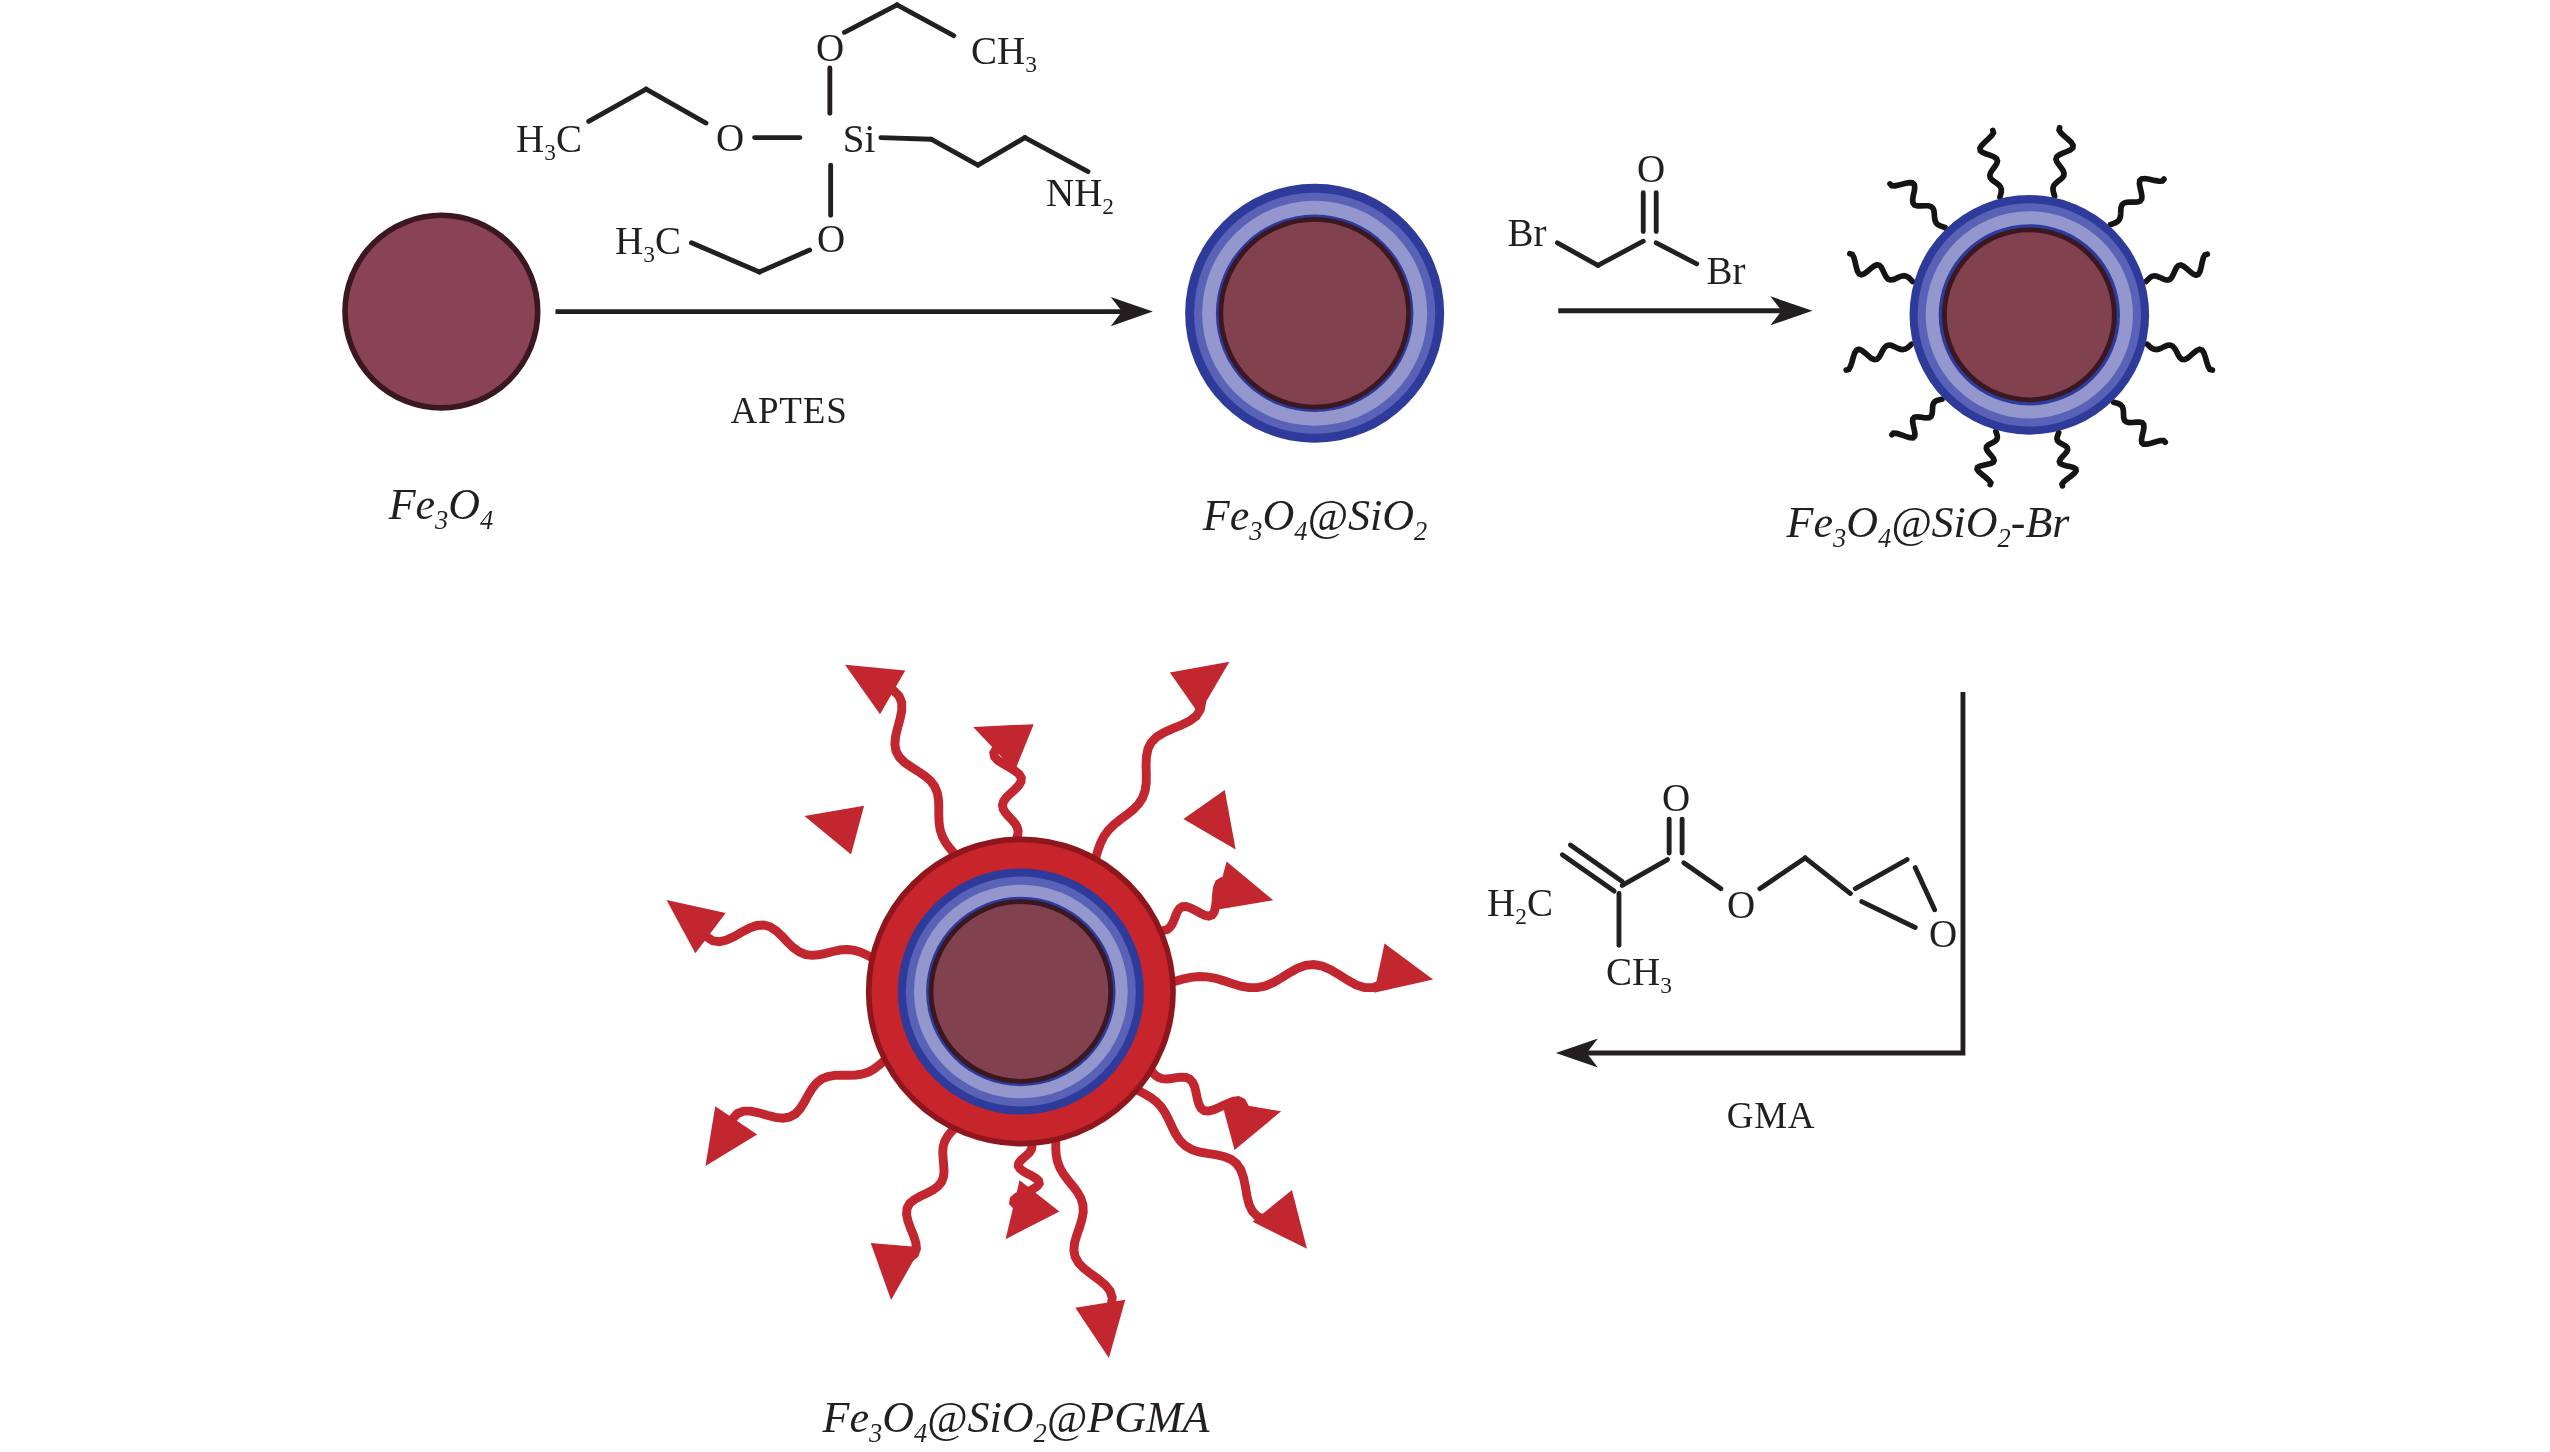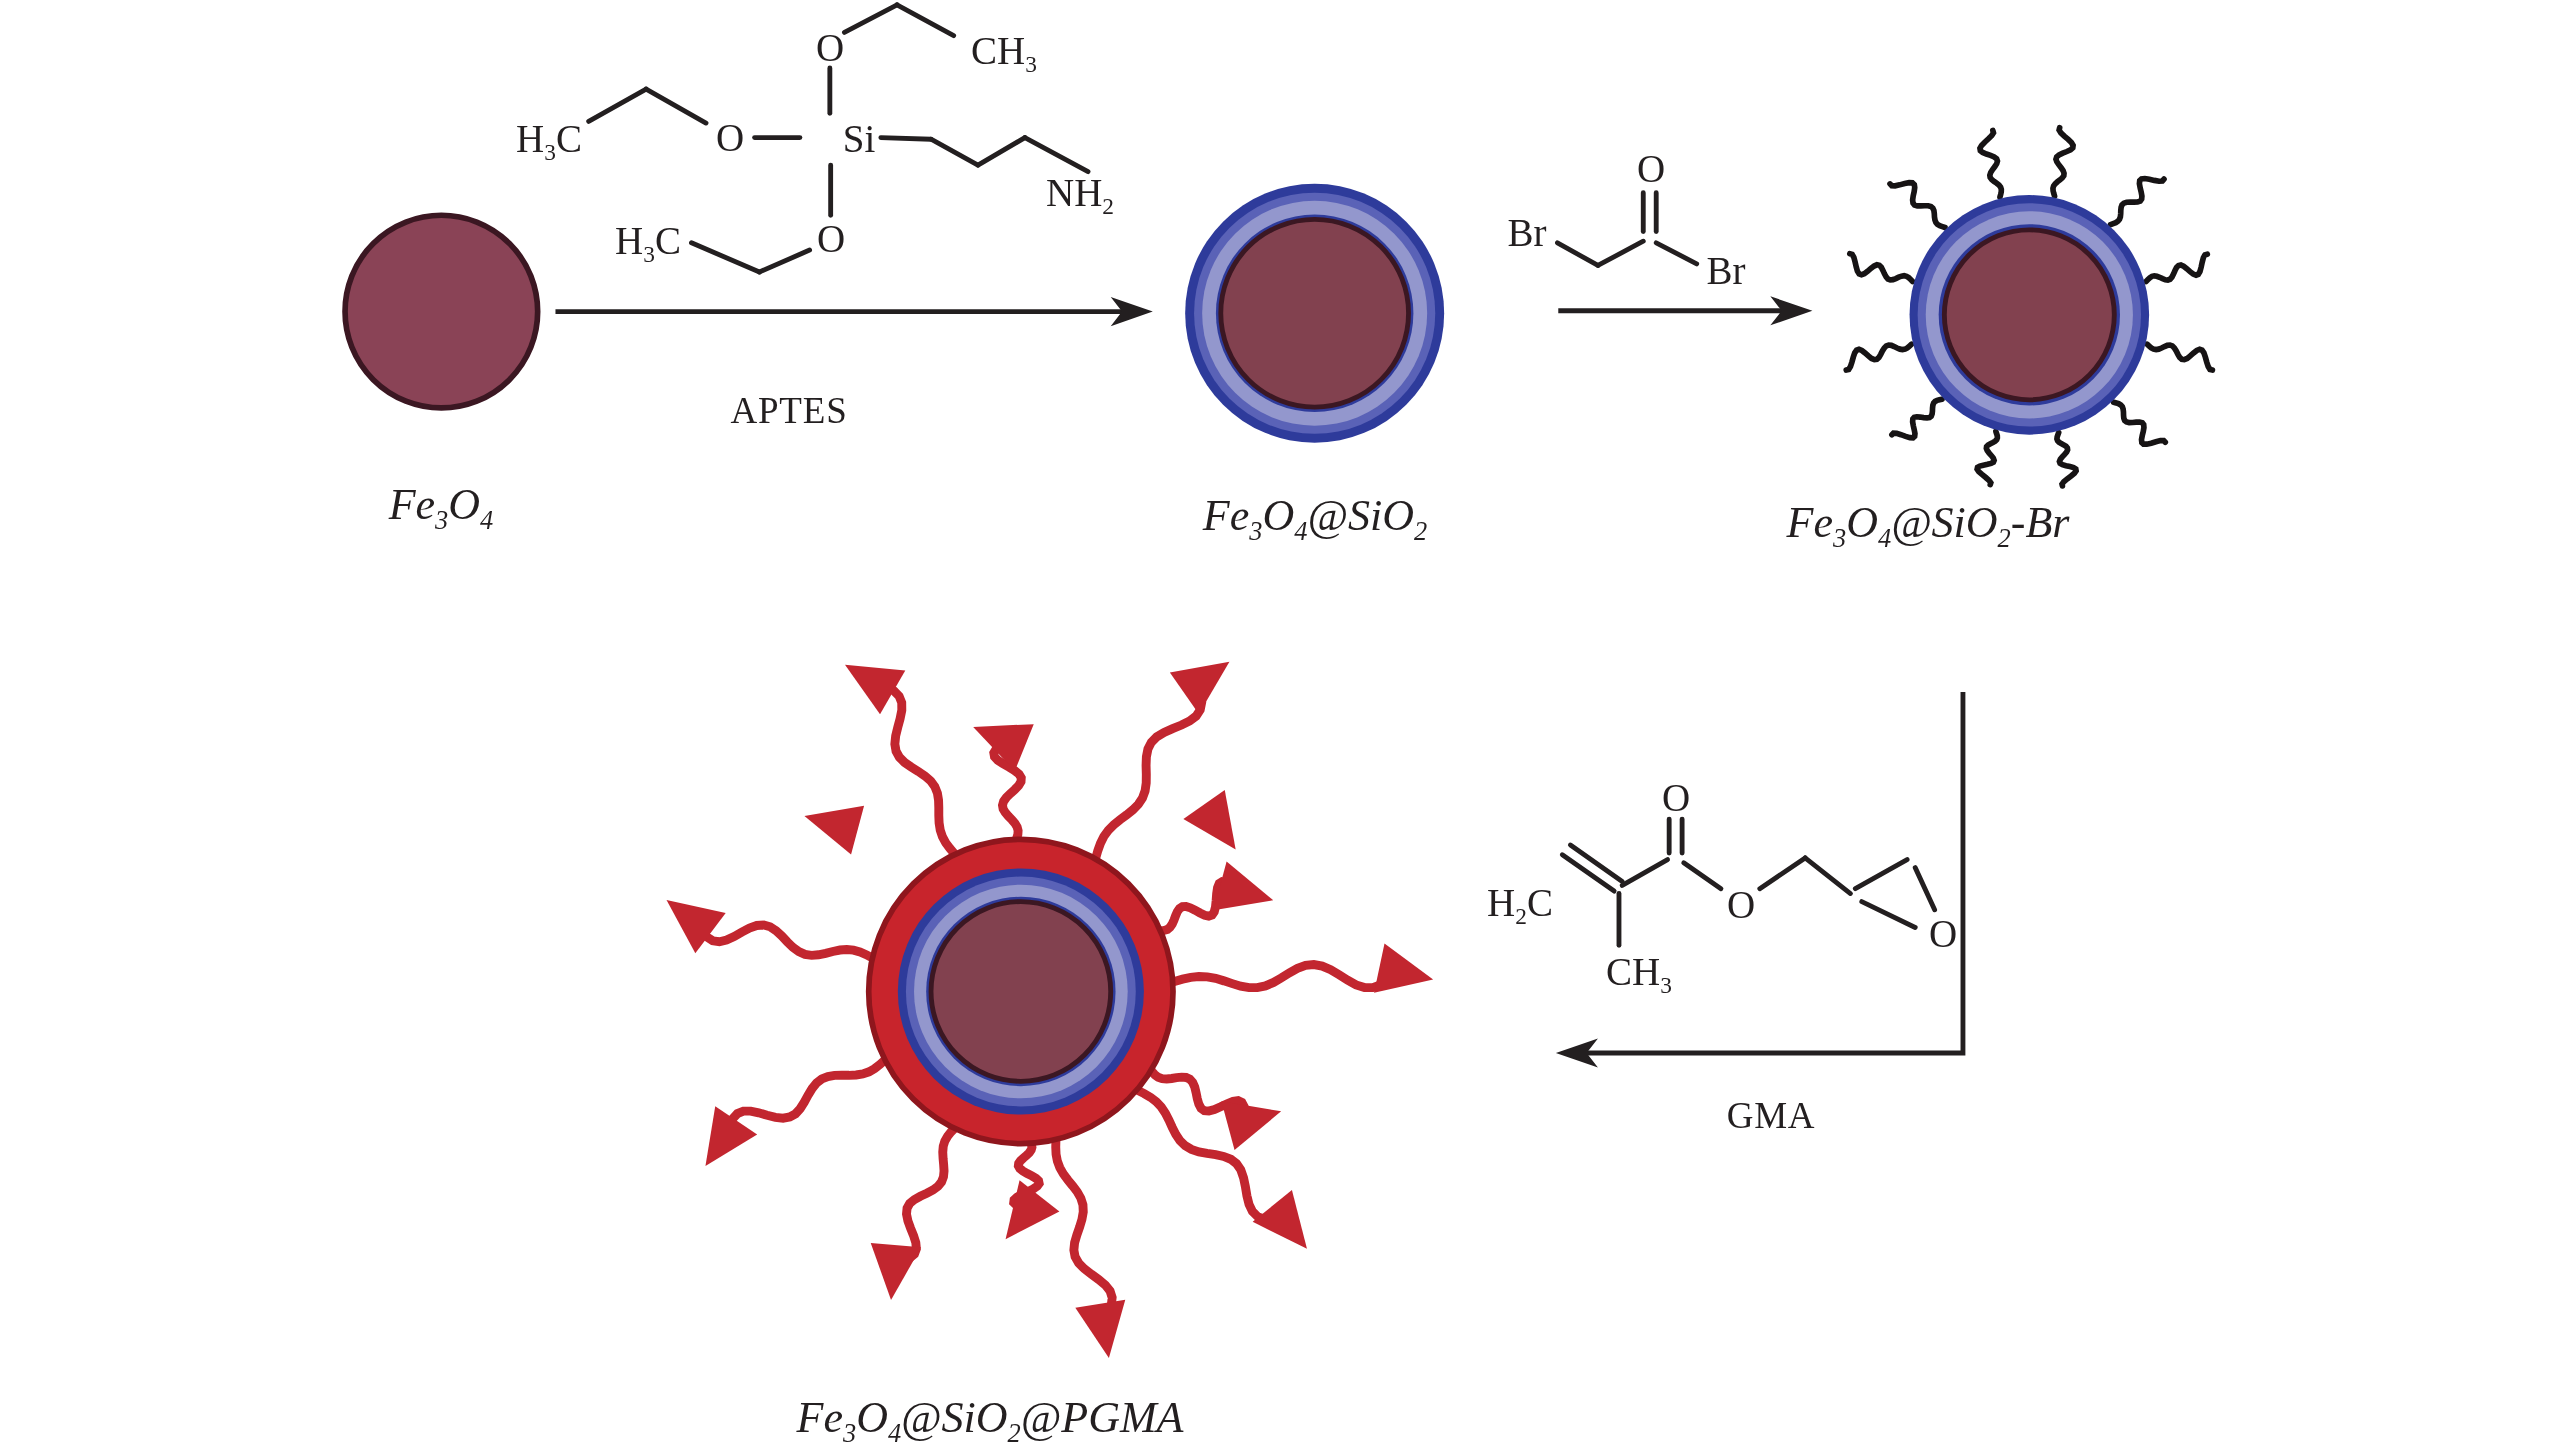--- a/index.html
+++ b/index.html
@@ -154,21 +154,21 @@
       <circle cx="1261" cy="1225" r="142" fill="#5a62b7"></circle>
       <circle cx="1261" cy="1225" r="132" fill="#9397cd"></circle>
       <circle cx="1261" cy="1225" r="117" fill="#2e3b9b"></circle>
       <circle cx="1261" cy="1225" r="111" stroke-width="6" fill="#82414f" stroke="#3b1722"></circle>
     </g>
   </svg>
 
   <div class="lbl plabel" style="left:441px;top:505px;">Fe<sub>3</sub>O<sub>4</sub></div>
   <div class="lbl plabel" style="left:1315px;top:516px;">Fe<sub>3</sub>O<sub>4</sub>@SiO<sub>2</sub></div>
   <div class="lbl plabel" style="left:1928px;top:523px;">Fe<sub>3</sub>O<sub>4</sub>@SiO<sub>2</sub>-Br</div>
-  <div class="lbl plabel" style="left:990px;top:1418px;">Fe<sub>3</sub>O<sub>4</sub>@SiO<sub>2</sub>@PGMA</div>
+  <div class="lbl plabel" style="left:1016px;top:1418px;">Fe<sub>3</sub>O<sub>4</sub>@SiO<sub>2</sub>@PGMA</div>
   <div class="lbl cap" style="left:789px;top:410px;">APTES</div>
   <div class="lbl cap" style="left:1771px;top:1095px;margin-top:20px;">GMA</div>
 
   <div class="lbl atom" style="left:830px;top:47px;">O</div>
   <div class="lbl atom" style="left:1004px;top:50px;">CH<sub>3</sub></div>
   <div class="lbl atom" style="left:549px;top:138px;">H<sub>3</sub>C</div>
   <div class="lbl atom" style="left:730px;top:137px;">O</div>
   <div class="lbl atom" style="left:859px;top:138px;">Si</div>
   <div class="lbl atom" style="left:831px;top:238px;">O</div>
   <div class="lbl atom" style="left:648px;top:240px;">H<sub>3</sub>C</div>

